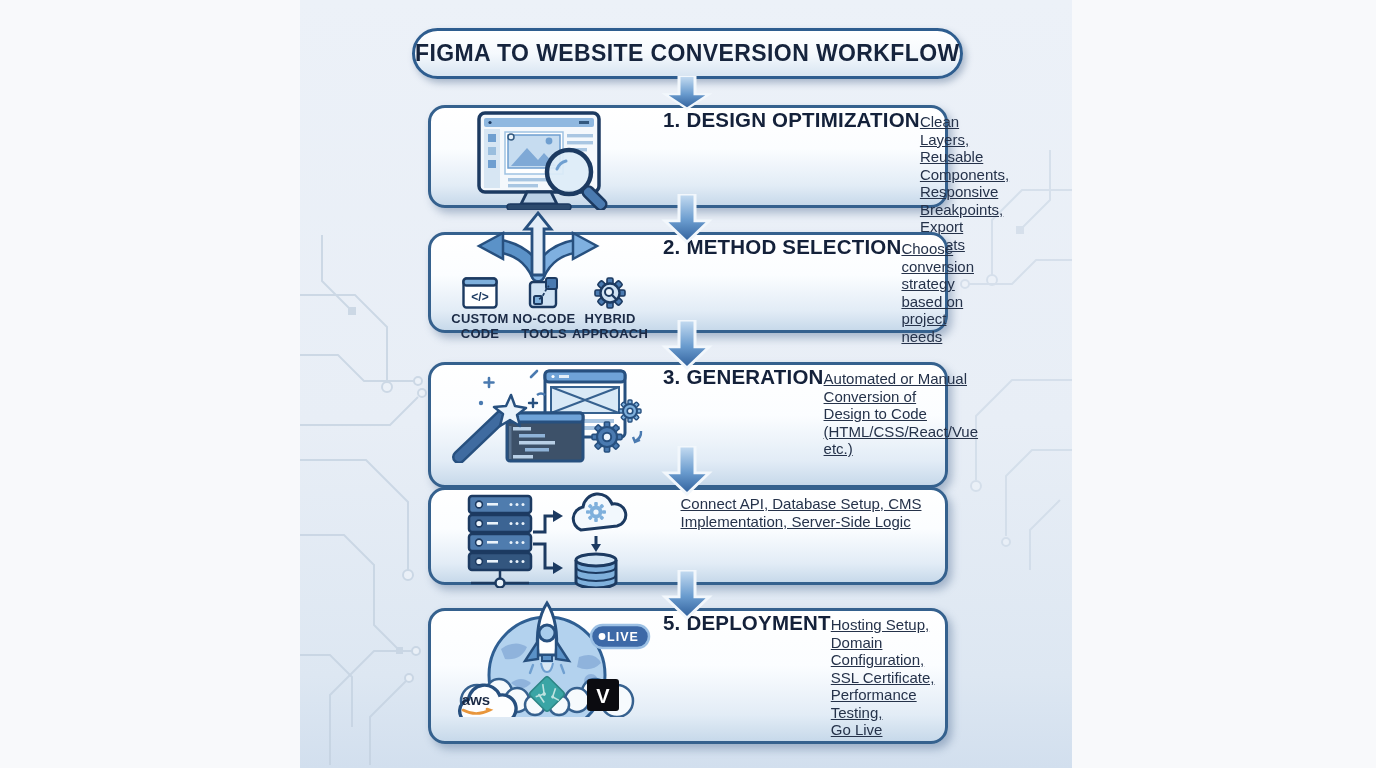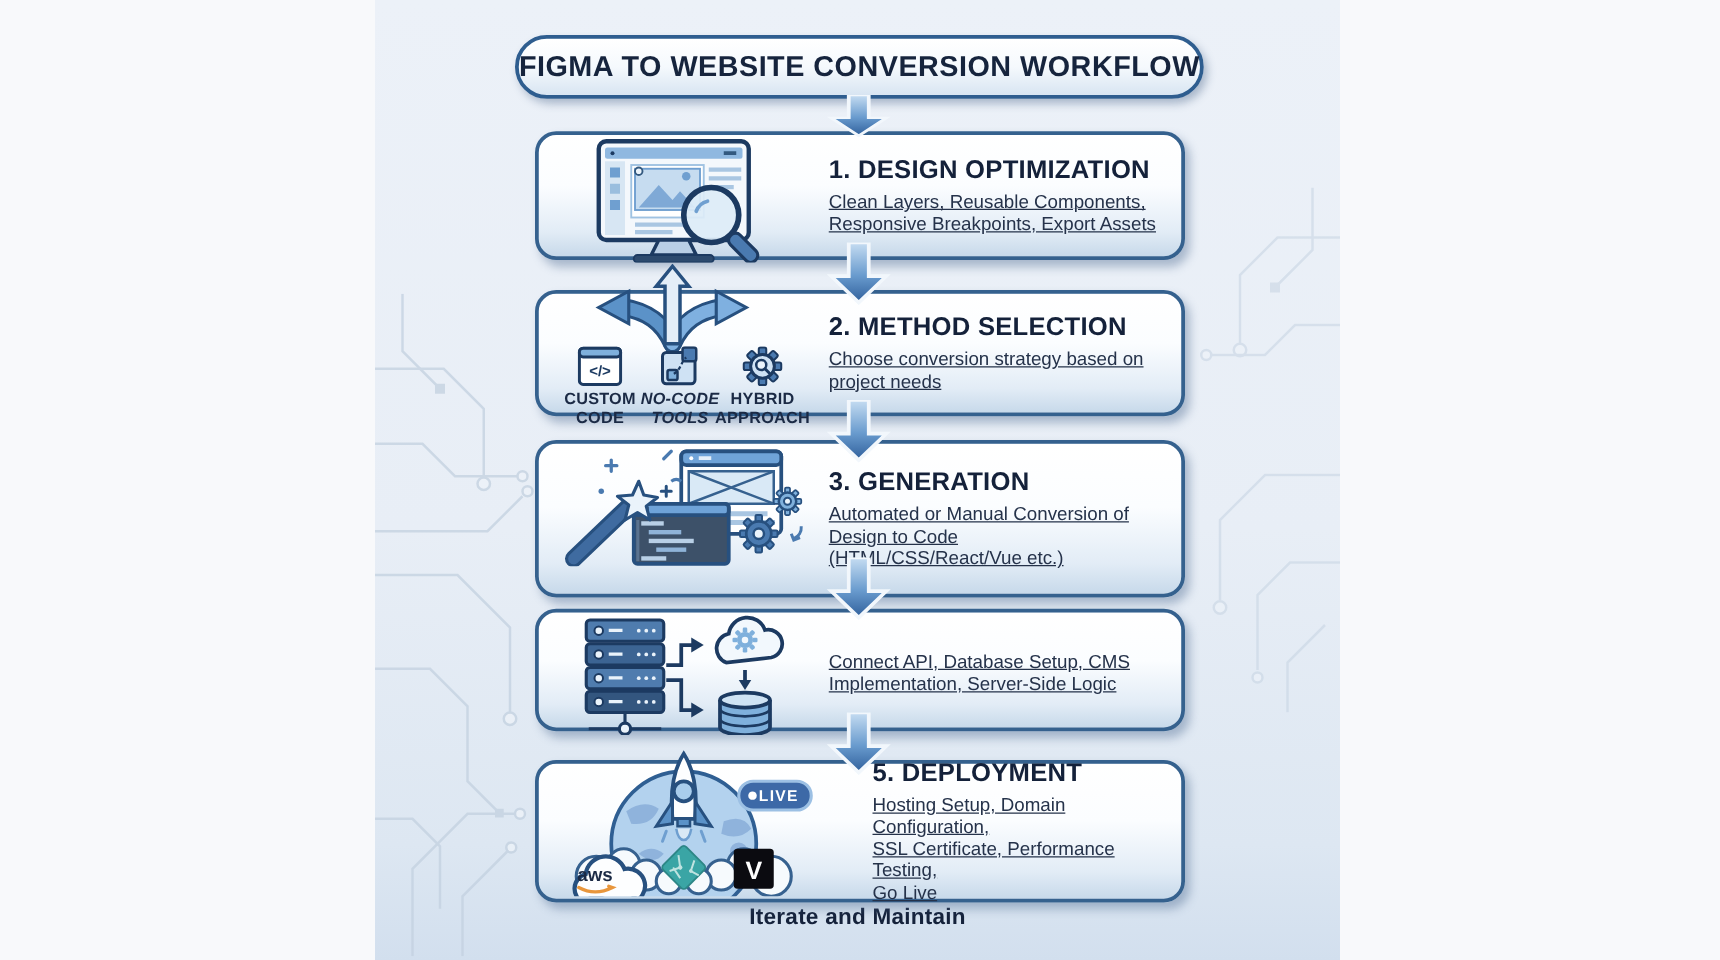--- a/index.html
+++ b/index.html
@@ -5,29 +5,29 @@
   * { margin:0; padding:0; box-sizing:border-box; }
   html,body { width:1376px; height:768px; overflow:hidden; background:#f8f9fb; font-family:"Liberation Sans", sans-serif; }
   .stage { position:relative; width:1376px; height:768px; }
   .art { position:absolute; left:300px; top:0; width:772px; height:768px;
          background:linear-gradient(180deg,#ecf1f8 0%,#e8eef6 55%,#dde7f2 88%,#d2dfee 100%); }
   .circuit { position:absolute; opacity:.75; }
   .title-pill { position:absolute; left:112px; top:28px; width:551px; height:51px;
     border:3px solid #2e5d8f; border-radius:26px;
     background:linear-gradient(180deg,#ffffff 0%,#f5f9fd 50%,#d8e5f2 100%);
     box-shadow:3px 4px 7px rgba(60,90,130,.38);
-    display:flex; align-items:center; justify-content:center; z-index:3; }
+    display:flex; align-items:center; justify-content:flex-start; z-index:3; }
   .title-pill span { font-size:23px; font-weight:bold; letter-spacing:.4px; color:#16243d; }
   .step-box { position:absolute; left:128px; width:520px;
     border:3px solid #35618e; border-radius:17px;
     background:linear-gradient(180deg,#ffffff 0%,#fbfdff 42%,#e2ecf6 80%,#c7d9ea 100%);
     box-shadow:4px 5px 8px rgba(70,100,140,.40);
     display:flex; z-index:2; }
   .icon-zone { position:relative; width:232px; height:100%; flex:none; }
-  .text-zone { flex:1; display:flex; flex-direction:column; justify-content:center; padding-right:6px; }
+  .text-zone { flex:1; display:flex; flex-direction:row; justify-content:center; padding-right:6px; }
   .text-zone h2 { font-size:20.5px; font-weight:bold; color:#14213a; white-space:nowrap; letter-spacing:.2px; }
   .text-zone p { margin-top:5px; font-size:15px; line-height:1.17; color:#25324a; white-space:pre-line;text-decoration:underline; }
   .flow-arrow { position:absolute; left:657px; width:60px; z-index:5; }
   .method { position:absolute; top:42px; width:78px; display:flex; flex-direction:column; align-items:center; gap:3px; }
   .method .mlabel { font-size:13px; font-weight:bold; color:#1b2a45; text-align:center; line-height:1.12; white-space:pre-line; letter-spacing:.2px; }
   .footer-text { position:absolute; left:0; top:723px; width:772px; text-align:center;
     font-size:18px; color:#15223b; font-weight:600; letter-spacing:.2px; }
 </style>
 </head>
 <body>
@@ -146,21 +146,21 @@
         </svg>
         <div class="method" style="left:10px;">
           <svg width="36" height="32" viewBox="0 0 36 32">
             <rect x="1.5" y="1.5" width="33" height="29" rx="3" fill="#ffffff" stroke="#1c3a61" stroke-width="2.4"></rect>
             <rect x="1.5" y="1.5" width="33" height="7" rx="3" fill="#7fb0dc" stroke="#1c3a61" stroke-width="2.4"></rect>
             <text x="18" y="24" text-anchor="middle" font-size="12" font-weight="bold" fill="#1c3a61" font-family="Liberation Sans, sans-serif">&lt;/&gt;</text>
           </svg>
           <div class="mlabel">CUSTOM
 CODE</div>
         </div>
-        <div class="method" style="left:74px;font-style:italic;">
+        <div class="method" style="left:74px;">
           <svg width="34" height="32" viewBox="0 0 34 32">
             <rect x="3" y="5" width="26" height="25" rx="3" fill="#cfe2f4" stroke="#1c3a61" stroke-width="2.4"></rect>
             <rect x="19" y="1" width="11" height="11" rx="2" fill="#4a7ab0" stroke="#1c3a61" stroke-width="2"></rect>
             <rect x="7" y="19" width="8" height="8" rx="1.5" fill="#7fb0dc" stroke="#1c3a61" stroke-width="2"></rect>
             <path d="M12 22 C 17 20 18 12 22 9" stroke="#1c3a61" stroke-width="1.8" fill="none" stroke-dasharray="3 2"></path>
           </svg>
           <div class="mlabel">NO-CODE
 TOOLS</div>
         </div>
         <div class="method" style="left:140px;">
@@ -187,21 +187,21 @@
 APPROACH</div>
         </div>
       </div>
       <div class="text-zone">
         <h2>2. METHOD SELECTION</h2>
         <p>Choose conversion strategy based on
 project needs</p>
       </div>
     </div>
 
-    <div class="step-box" style="top:352px;height:126px;">
+    <div class="step-box" style="top:362px;height:126px;">
       <div class="icon-zone">
         <svg style="position:absolute;left:14px;top:0;" width="210" height="98" viewBox="0 0 210 98">
           <g transform="translate(100,6)">
             <rect x="0" y="0" width="80" height="66" rx="4" fill="#ffffff" stroke="#27507f" stroke-width="3"></rect>
             <rect x="0" y="0" width="80" height="11" rx="4" fill="#6fa3d8" stroke="#27507f" stroke-width="3"></rect>
             <circle cx="8" cy="5.5" r="1.6" fill="#ffffff"></circle>
               <rect x="14" y="4" width="10" height="3" fill="#e4eef8"></rect>
             <rect x="6" y="16" width="68" height="26" fill="#d9e9f6" stroke="#36618f" stroke-width="2"></rect>
             <path d="M6 16 L74 42 M74 16 L6 42" stroke="#36618f" stroke-width="2"></path>
             <rect x="6" y="47" width="14" height="12" fill="#bcd8ee" stroke="#9fc2e2" stroke-width="1"></rect>
@@ -337,21 +337,21 @@
             <ellipse cx="20" cy="6" rx="20" ry="6" fill="#cfe3f4" stroke="#1c3a61" stroke-width="3"></ellipse>
           </g>
         </svg>
       </div>
       <div class="text-zone">
         <p>Connect API, Database Setup, CMS
 Implementation, Server-Side Logic</p>
       </div>
     </div>
 
-    <div class="step-box" style="top:608px;height:114px;gap:35px;">
+    <div class="step-box" style="top:608px;height:136px;">
       <div class="icon-zone">
         <svg style="position:absolute;left:8px;top:-14px;" width="216" height="120" viewBox="0 0 216 120">
           <circle cx="108" cy="78" r="58" fill="#b3d2ee" stroke="#2f5f93" stroke-width="3"></circle>
           <path d="M62 52 q14 -10 26 -2 q-6 14 -22 12 Z" fill="#8fb3dc"></path>
           <path d="M140 60 q16 -6 22 6 q-10 10 -24 4 Z" fill="#8fb3dc"></path>
           <path d="M72 86 q10 -8 20 0 q-8 10 -20 0 Z" fill="#8fb3dc"></path>
           <circle cx="152" cy="84" r="7" fill="#8fb3dc"></circle>
           <g stroke="#36618f" stroke-width="2.5" fill="#f6fafd">
             <circle cx="38" cy="104" r="16"></circle>
               <circle cx="60" cy="95" r="13"></circle>

